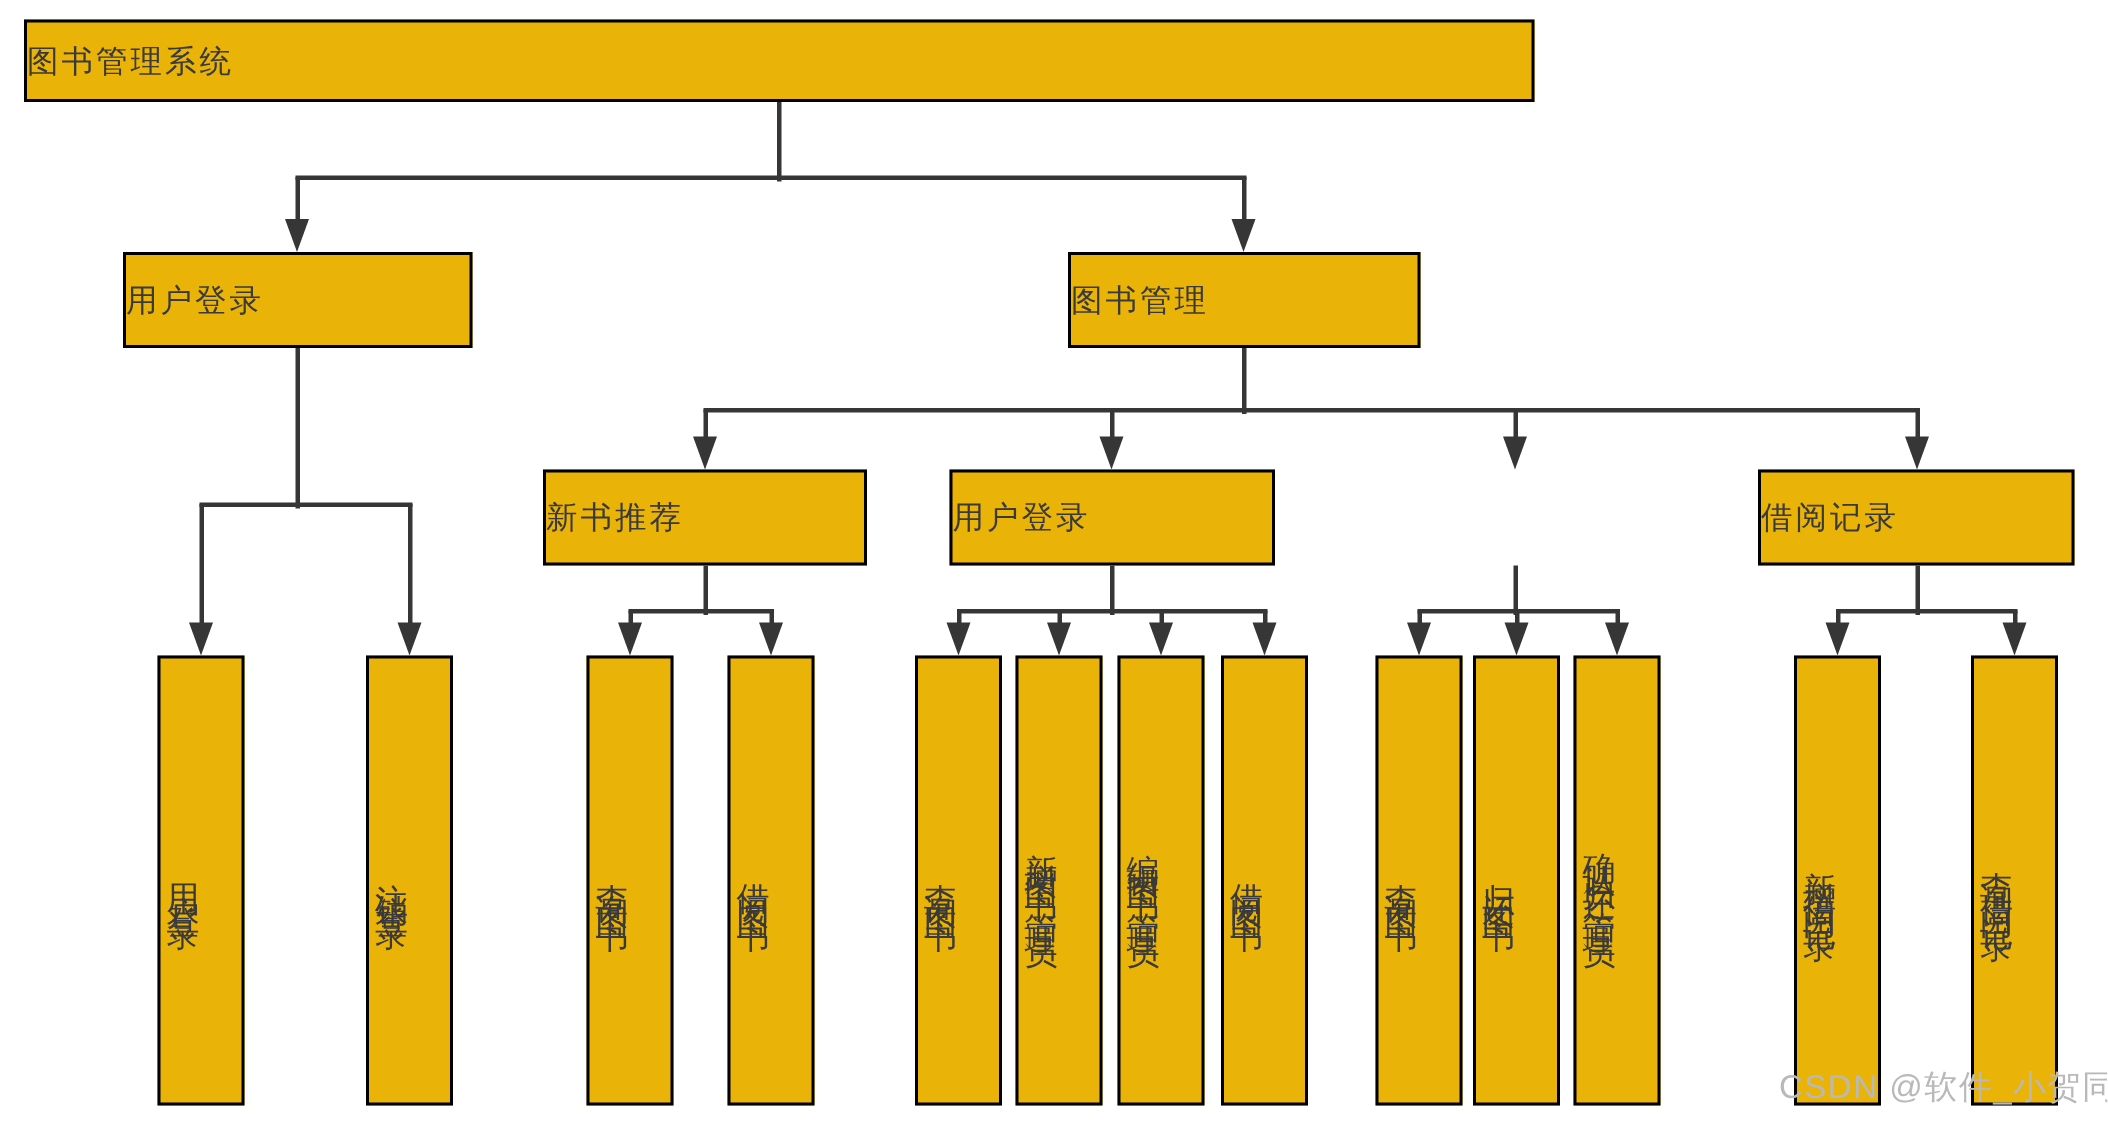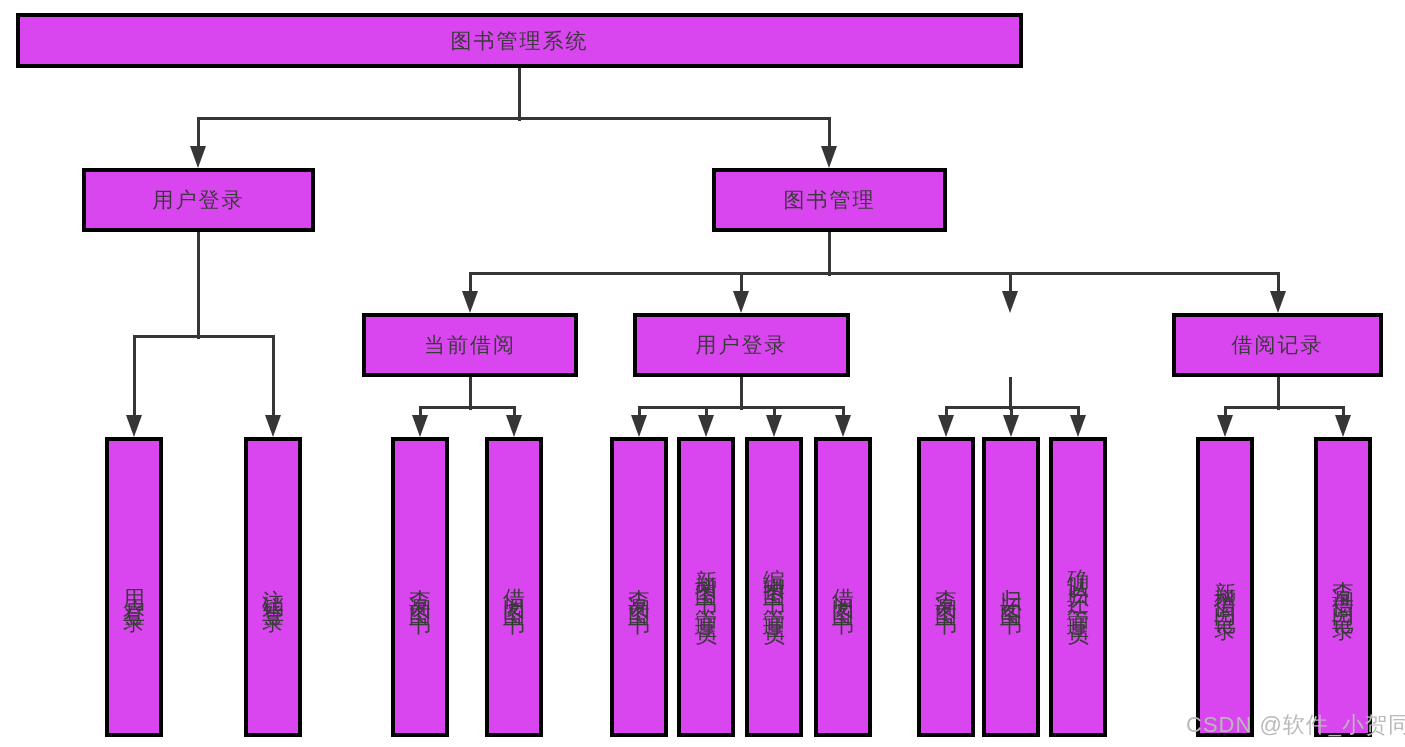--- a/index.html
+++ b/index.html
@@ -6,25 +6,25 @@
   #stage{
     position:relative;
     width:1405px;height:747px;
     background:#ffffff;
     font-family:"Liberation Sans","DejaVu Sans",sans-serif;
     overflow:hidden;
   }
   .node{
     position:absolute;
     box-sizing:border-box;
-    background:#d946ef;
-    border:4px solid #000000;
+    background:#eab308;
+    border:2px solid #000000;
     display:flex;
     align-items:center;
-    justify-content:center;
+    justify-content:flex-start;
     z-index:2;
   }
   .hlabel{
     color:#3a3a3a;
     font-size:21px;
     letter-spacing:2px;
     white-space:nowrap;
   }
   .vlabel{
     color:#3a3a3a;
@@ -112,21 +112,21 @@
   </div>
 
   <div class="node" style="left:82px;top:168px;width:233px;height:64px">
     <span class="hlabel">用户登录</span>
   </div>
   <div class="node" style="left:712px;top:168px;width:235px;height:64px">
     <span class="hlabel">图书管理</span>
   </div>
 
   <div class="node" style="left:362px;top:313px;width:216px;height:64px">
-    <span class="hlabel">当前借阅</span>
+    <span class="hlabel">新书推荐</span>
   </div>
   <div class="node" style="left:633px;top:313px;width:217px;height:64px">
     <span class="hlabel">用户登录</span>
   </div>
   <div class="node" style="left:1172px;top:313px;width:211px;height:64px">
     <span class="hlabel">借阅记录</span>
   </div>
 
   <div class="node" style="left:105px;top:437px;width:58px;height:300px">
     <span class="vlabel">用户登录</span>

